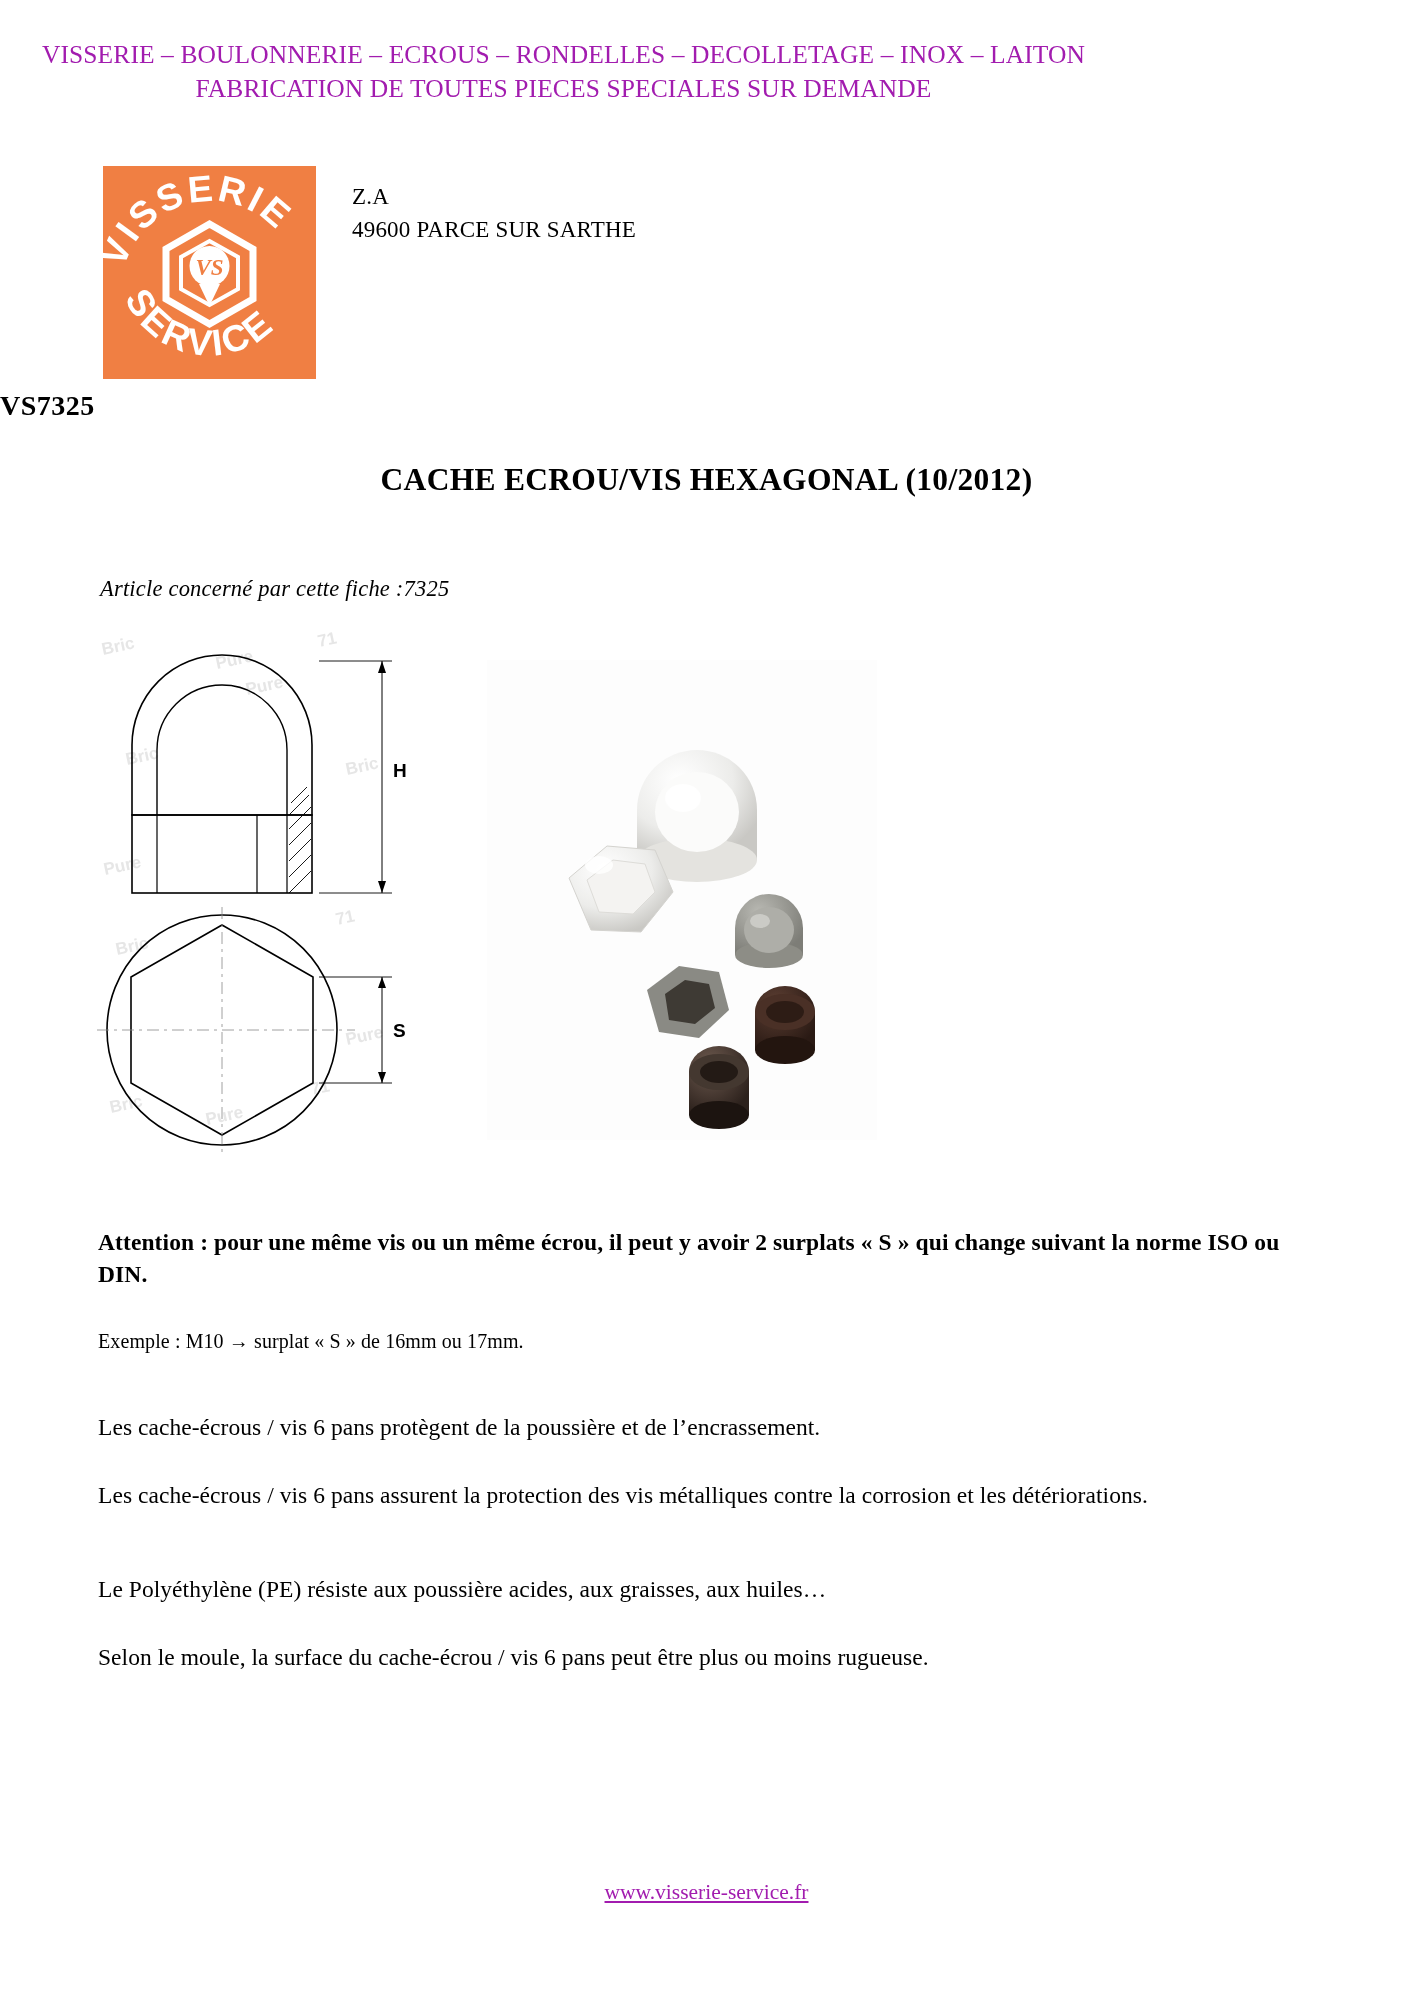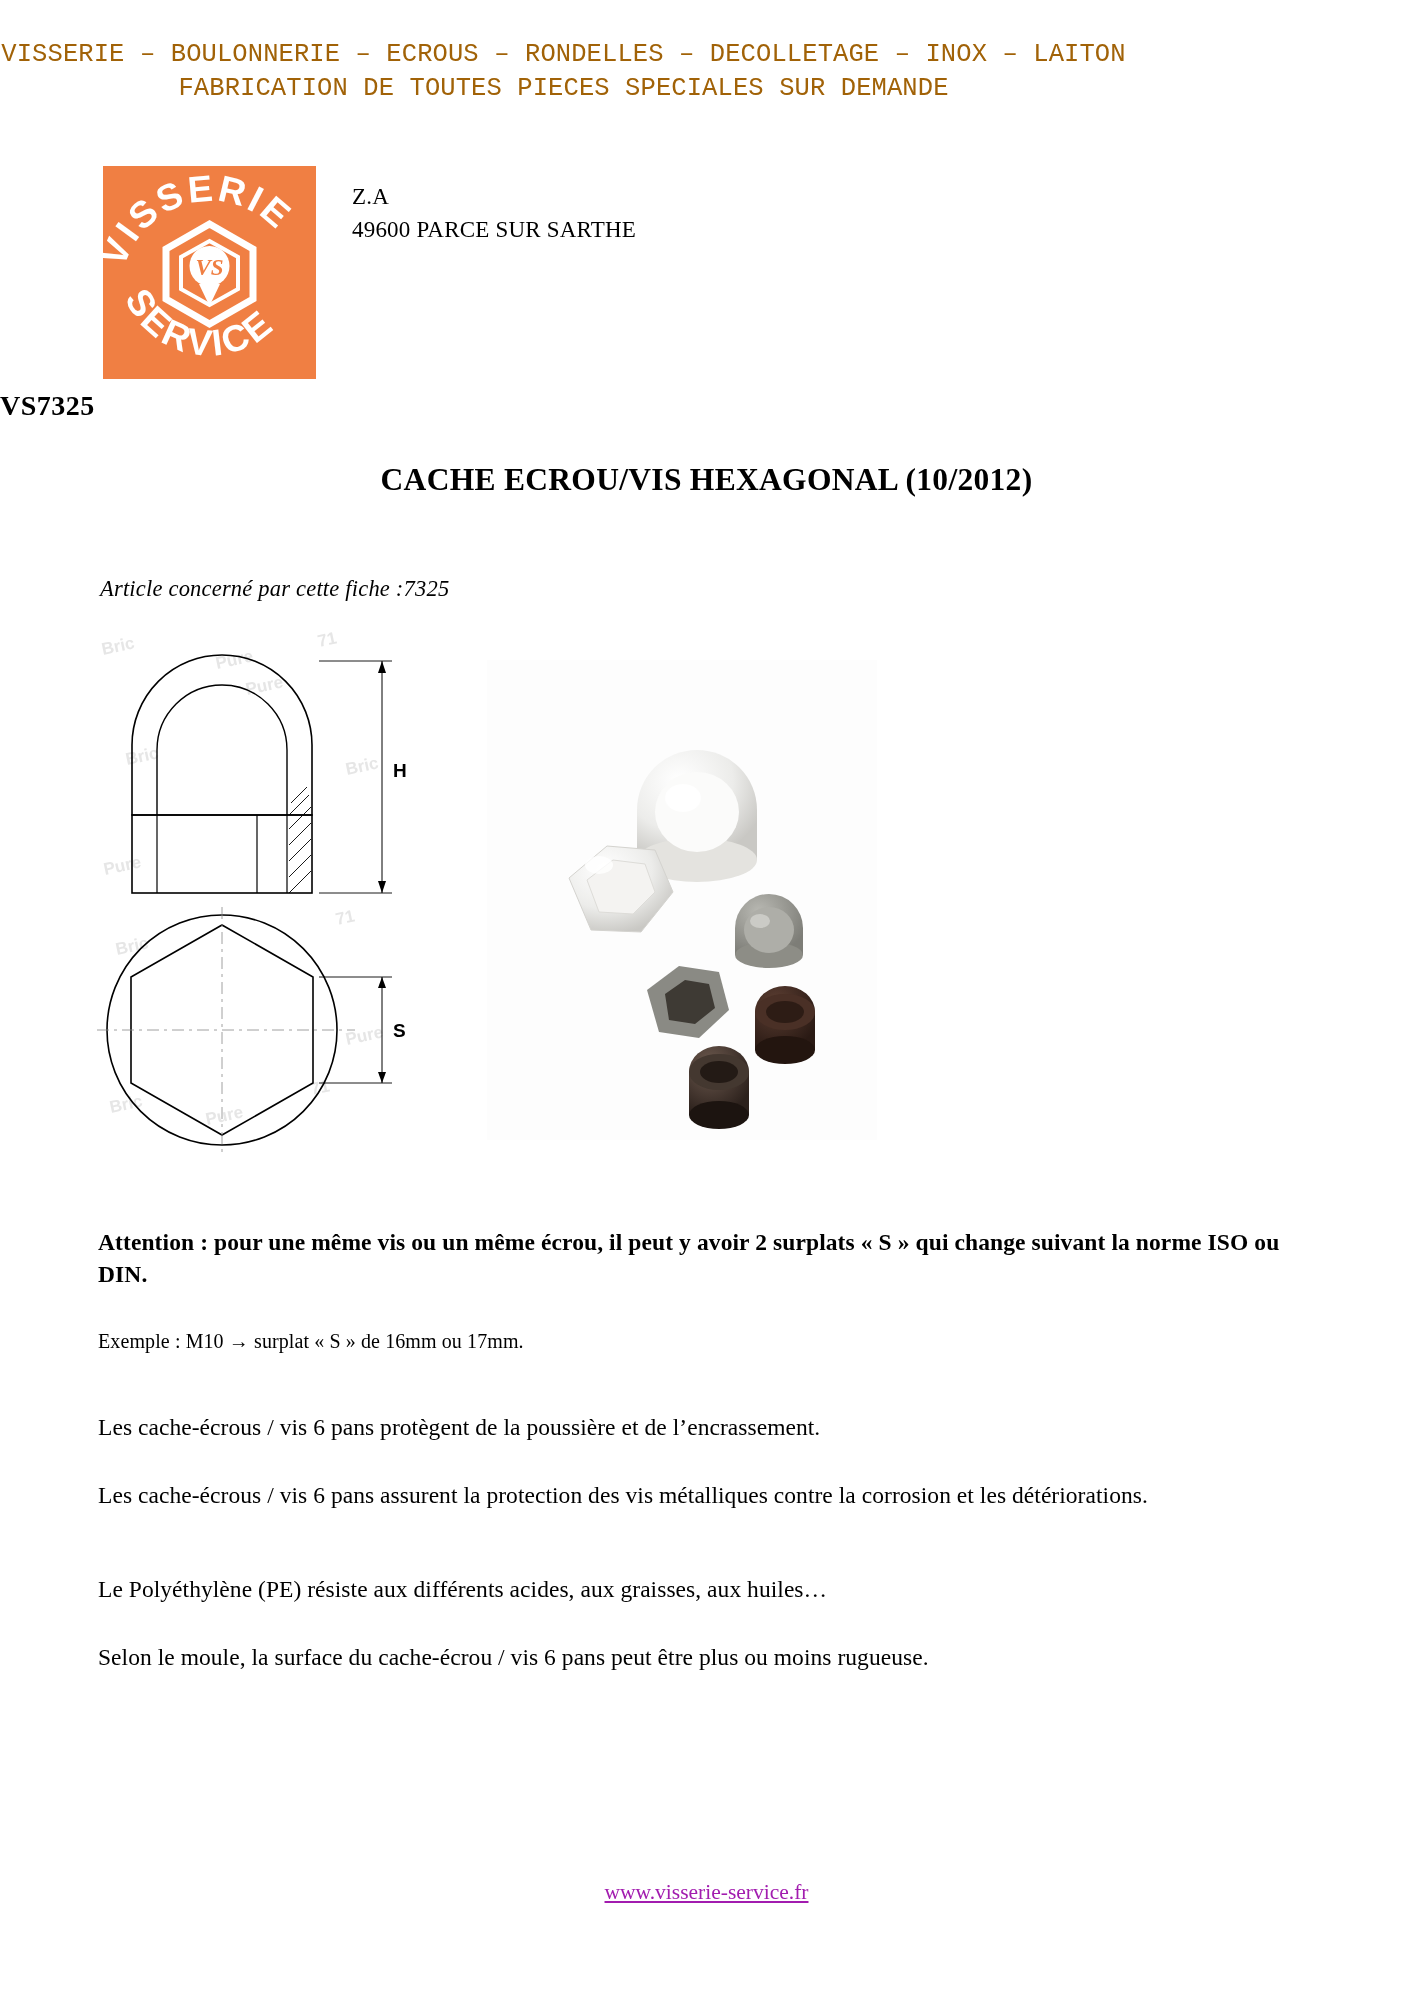--- a/index.html
+++ b/index.html
@@ -23,25 +23,25 @@
     background: #fff;
   }
 
   
   .banner {
     position: absolute;
     top: 38px;
     left: 0;
     width: 1127px;
     text-align: center;
-    font-family: Liberation Mono, monospace;
+    font-family: Liberation Serif, serif;
     font-size: 25.5px;
     line-height: 34px;
     letter-spacing: 0.1px;
-    color: #a16207;
+    color: #a21caf;
   }
   .banner .line2 { display: block; }
 
   
   .logo {
     position: absolute;
     left: 103px;
     top: 166px;
     width: 213px;
     height: 213px;
@@ -329,20 +329,20 @@
         <ellipse cx="232" cy="455" rx="30" ry="14" fill="#1c1410"></ellipse>
       </g>
     </svg>
   </div>
 
   <div class="warn">Attention : pour une même vis ou un même écrou, il peut y avoir 2 surplats « S » qui change suivant la norme ISO ou DIN.</div>
   <div class="example">Exemple : M10 → surplat « S » de 16mm ou 17mm.</div>
 
   <div class="para p1">Les cache-écrous / vis 6 pans protègent de la poussière et de l’encrassement.</div>
   <div class="para p2">Les cache-écrous / vis 6 pans assurent la protection des vis métalliques contre la corrosion et les détériorations.</div>
-  <div class="para p3">Le Polyéthylène (PE) résiste aux différents acides, aux graisses, aux huiles…</div>
+  <div class="para p3">Le Polyéthylène (PE) résiste aux poussière acides, aux graisses, aux huiles…</div>
   <div class="para p4">Selon le moule, la surface du cache-écrou / vis 6 pans peut être plus ou moins rugueuse.</div>
 
   <div class="footer">
     <a href="#">www.visserie-service.fr</a>
   </div>
 
 </div>
 
 </body></html>

